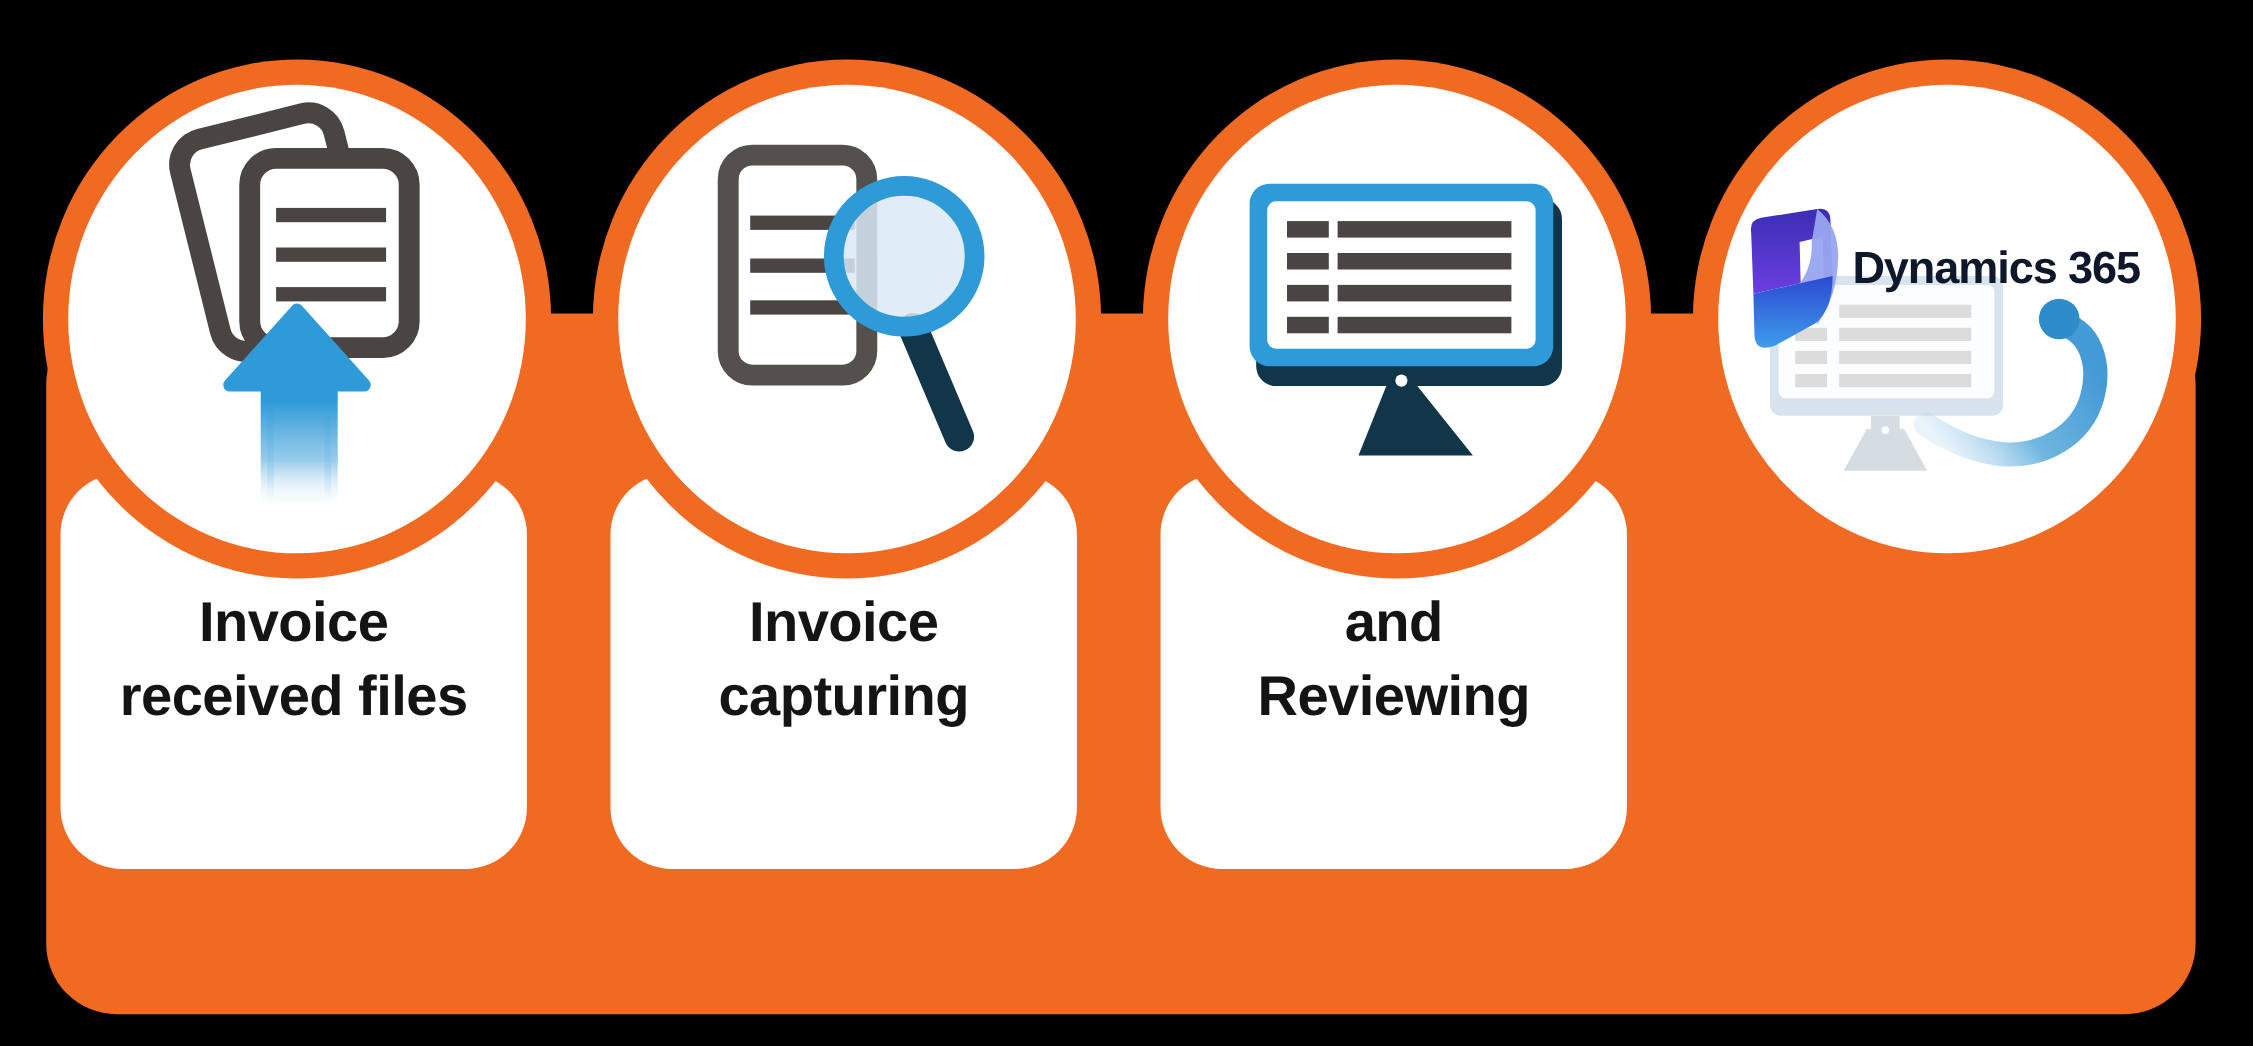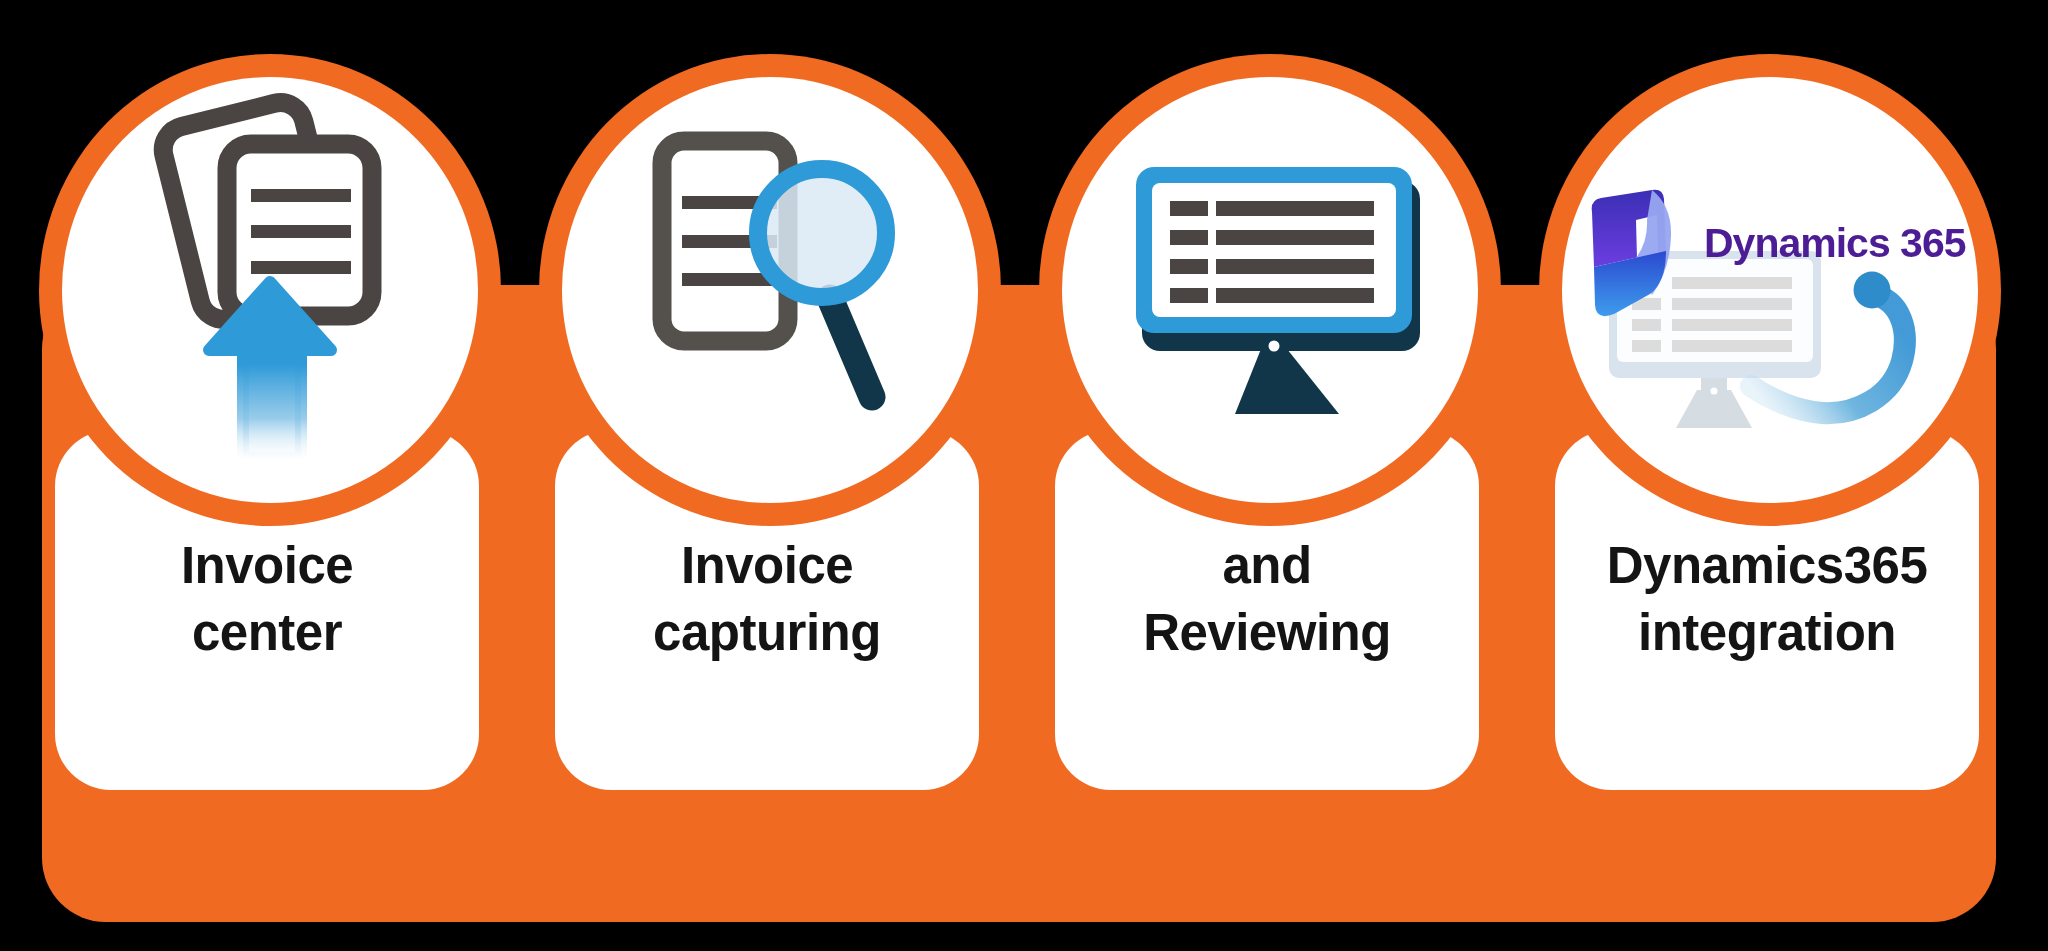--- a/index.html
+++ b/index.html
@@ -9,52 +9,46 @@
         background:#F06A22;border-radius:64px;}
   .card{position:absolute;top:430px;width:424px;height:360px;background:#fff;border-radius:56px;}
   .card.c1{left:55px;}  .card.c2{left:555px;}  .card.c3{left:1055px;}  .card.c4{left:1555px;}
   .label{position:absolute;top:102px;left:0;right:0;text-align:center;
          font-size:51px;line-height:67px;font-weight:600;color:#141414;letter-spacing:-0.5px;}
   .label span{display:block;}
   .circle{position:absolute;top:54px;width:462px;height:472px;background:#F06A22;border-radius:50%;}
   .circle.c1{left:39px;} .circle.c2{left:539px;} .circle.c3{left:1039px;} .circle.c4{left:1539px;}
   .circle-inner{position:absolute;left:23px;top:23px;width:416px;height:426px;background:#fff;border-radius:50%;}
   .icon-svg{position:absolute;left:0;top:0;width:462px;height:472px;}
-  .d365-text{position:absolute;left:145px;top:166px;font-size:41px;font-weight:600;color:#4c1d95;
-             letter-spacing:-1px;white-space:nowrap;margin-left:20px;}
+  .d365-text{position:absolute;left:145px;top:166px;font-size:41px;font-weight:600;color:#0f172a;
+             letter-spacing:-1px;white-space:nowrap;}
 </style>
 </head>
 <body>
 
 <div class="stage">
 
   <div class="band"></div>
 
   <div class="card c1">
     <div class="label">
       <span>Invoice</span>
-      <span>center</span>
+      <span>received files</span>
     </div>
   </div>
   <div class="card c2">
     <div class="label">
       <span>Invoice</span>
       <span>capturing</span>
     </div>
   </div>
   <div class="card c3">
     <div class="label">
       <span>and</span>
       <span>Reviewing</span>
-    </div>
-  </div>
-  <div class="card c4">
-    <div class="label">
-      <span>Dynamics365</span>
-      <span>integration</span>
     </div>
   </div>
 
   <div class="circle c1">
     <div class="circle-inner"></div>
     <svg class="icon-svg" viewBox="0 0 462 472">
       <defs>
         <linearGradient id="gradArrow" gradientUnits="userSpaceOnUse" x1="0" y1="228" x2="0" y2="410">
           <stop offset="0" stop-color="#2E9AD8"></stop>
           <stop offset="0.45" stop-color="#2E9AD8"></stop>

